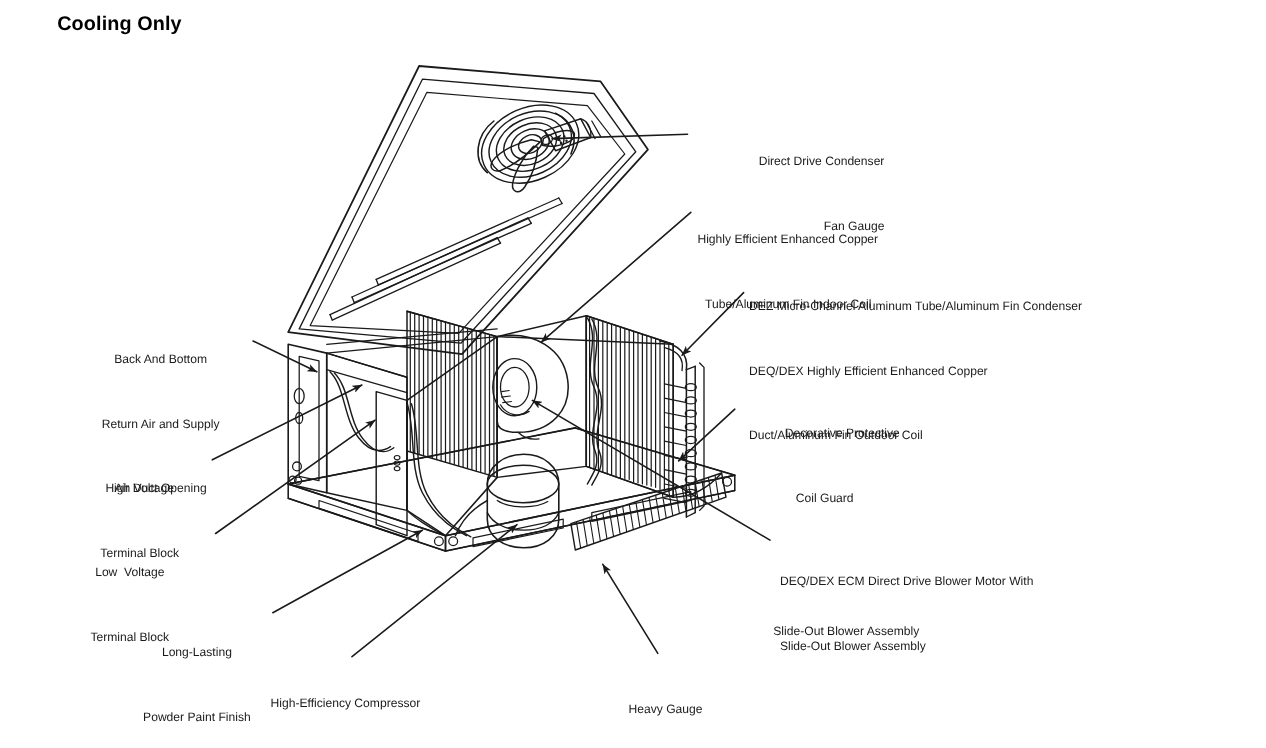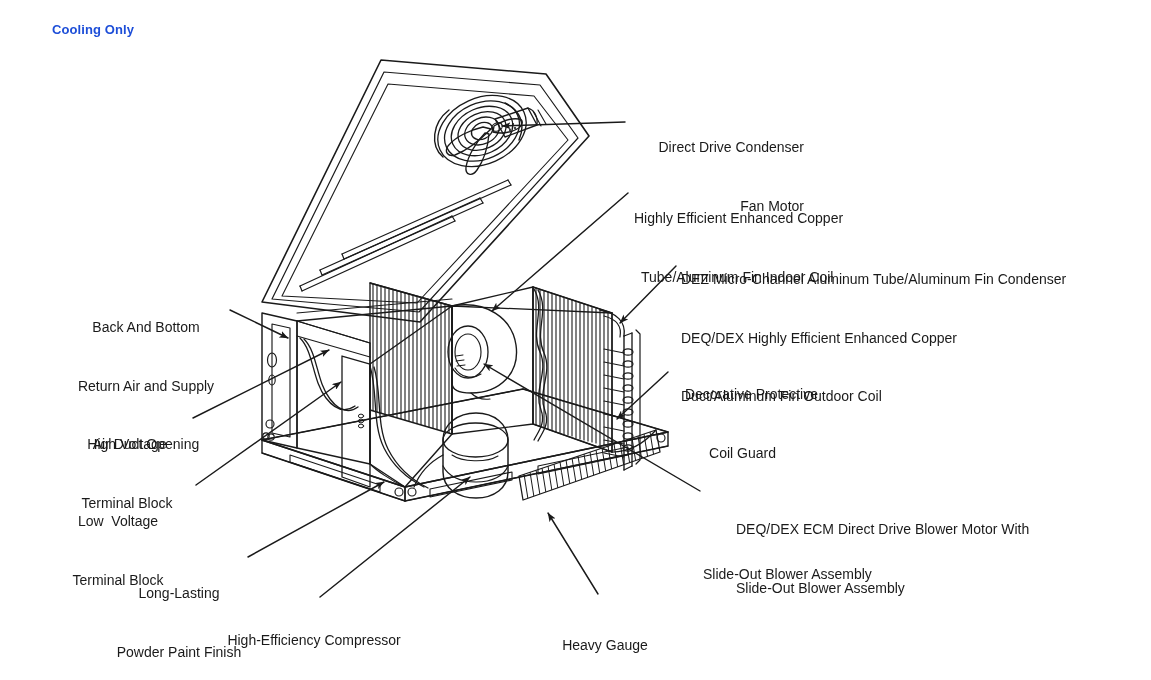--- a/index.html
+++ b/index.html
@@ -15,29 +15,29 @@
   #page {
     position: relative;
     width: 1151px;
     height: 680px;
     background: #ffffff;
     overflow: hidden;
   }
   #page-title {
     position: absolute;
     left: 52px;
-    top: 22px;
-    font-size: 13px;
+    top: 11px;
+    font-size: 18px;
     font-weight: bold;
     letter-spacing: 0.1px;
-    color: #1d4ed8;
+    color: #000000;
   }
   .callout {
     position: absolute;
-    font-size: 14px;
+    font-size: 11px;
     line-height: 19.5px;
     color: #1a1a1a;
     white-space: pre;
   }
   .callout .ln { display: block; }
   .ta-right { text-align: right; }
   .ta-left  { text-align: left; }
   .ta-center{ text-align: center; }
   #artwork {
     position: absolute;
@@ -380,40 +380,40 @@
 
         <path d="M320,597 L470,477" marker-end="url(#arrowhead)"></path>
 
         <path d="M598,594 L548,513" marker-end="url(#arrowhead)"></path>
       </g>
     </g>
   </svg>
 
   <div class="callout ta-right" style="left:474px; top:99px; width:330px;">
     <span class="ln">Direct Drive Condenser</span>
-    <span class="ln">Fan Motor</span>
+    <span class="ln">Fan Gauge</span>
   </div>
 
   <div class="callout ta-left" style="left:634px; top:170px; width:400px;">
     <span class="ln">Highly Efficient Enhanced Copper</span>
     <span class="ln" style="padding-left:7px;">Tube/Aluminum Fin Indoor Coil</span>
   </div>
 
   <div class="callout ta-left" style="left:681px; top:231px; width:470px;">
     <span class="ln">DEZ Micro-Channel Aluminum Tube/Aluminum Fin Condenser</span>
     <span class="ln">DEQ/DEX Highly Efficient Enhanced Copper</span>
     <span class="ln">Duct/Aluminum Fin Outdoor Coil</span>
   </div>
 
   <div class="callout ta-right" style="left:504px; top:346px; width:314px;">
     <span class="ln">Decorative Protective</span>
     <span class="ln" style="padding-right:42px;">Coil Guard</span>
   </div>
 
-  <div class="callout ta-left" style="left:709px; top:481px; width:400px;margin-left:27px;">
+  <div class="callout ta-left" style="left:709px; top:481px; width:400px;">
     <span class="ln">DEQ/DEX ECM Direct Drive Blower Motor With</span>
     <span class="ln" style="padding-left:-4px;">Slide-Out Blower Assembly</span>
   </div>
 
   <div class="callout ta-left" style="left:703px; top:526px; width:400px;">
     <span class="ln">Slide-Out Blower Assembly</span>
   </div>
 
   <div class="callout ta-center" style="left:56px; top:279px; width:180px;">
     <span class="ln">Back And Bottom</span>

